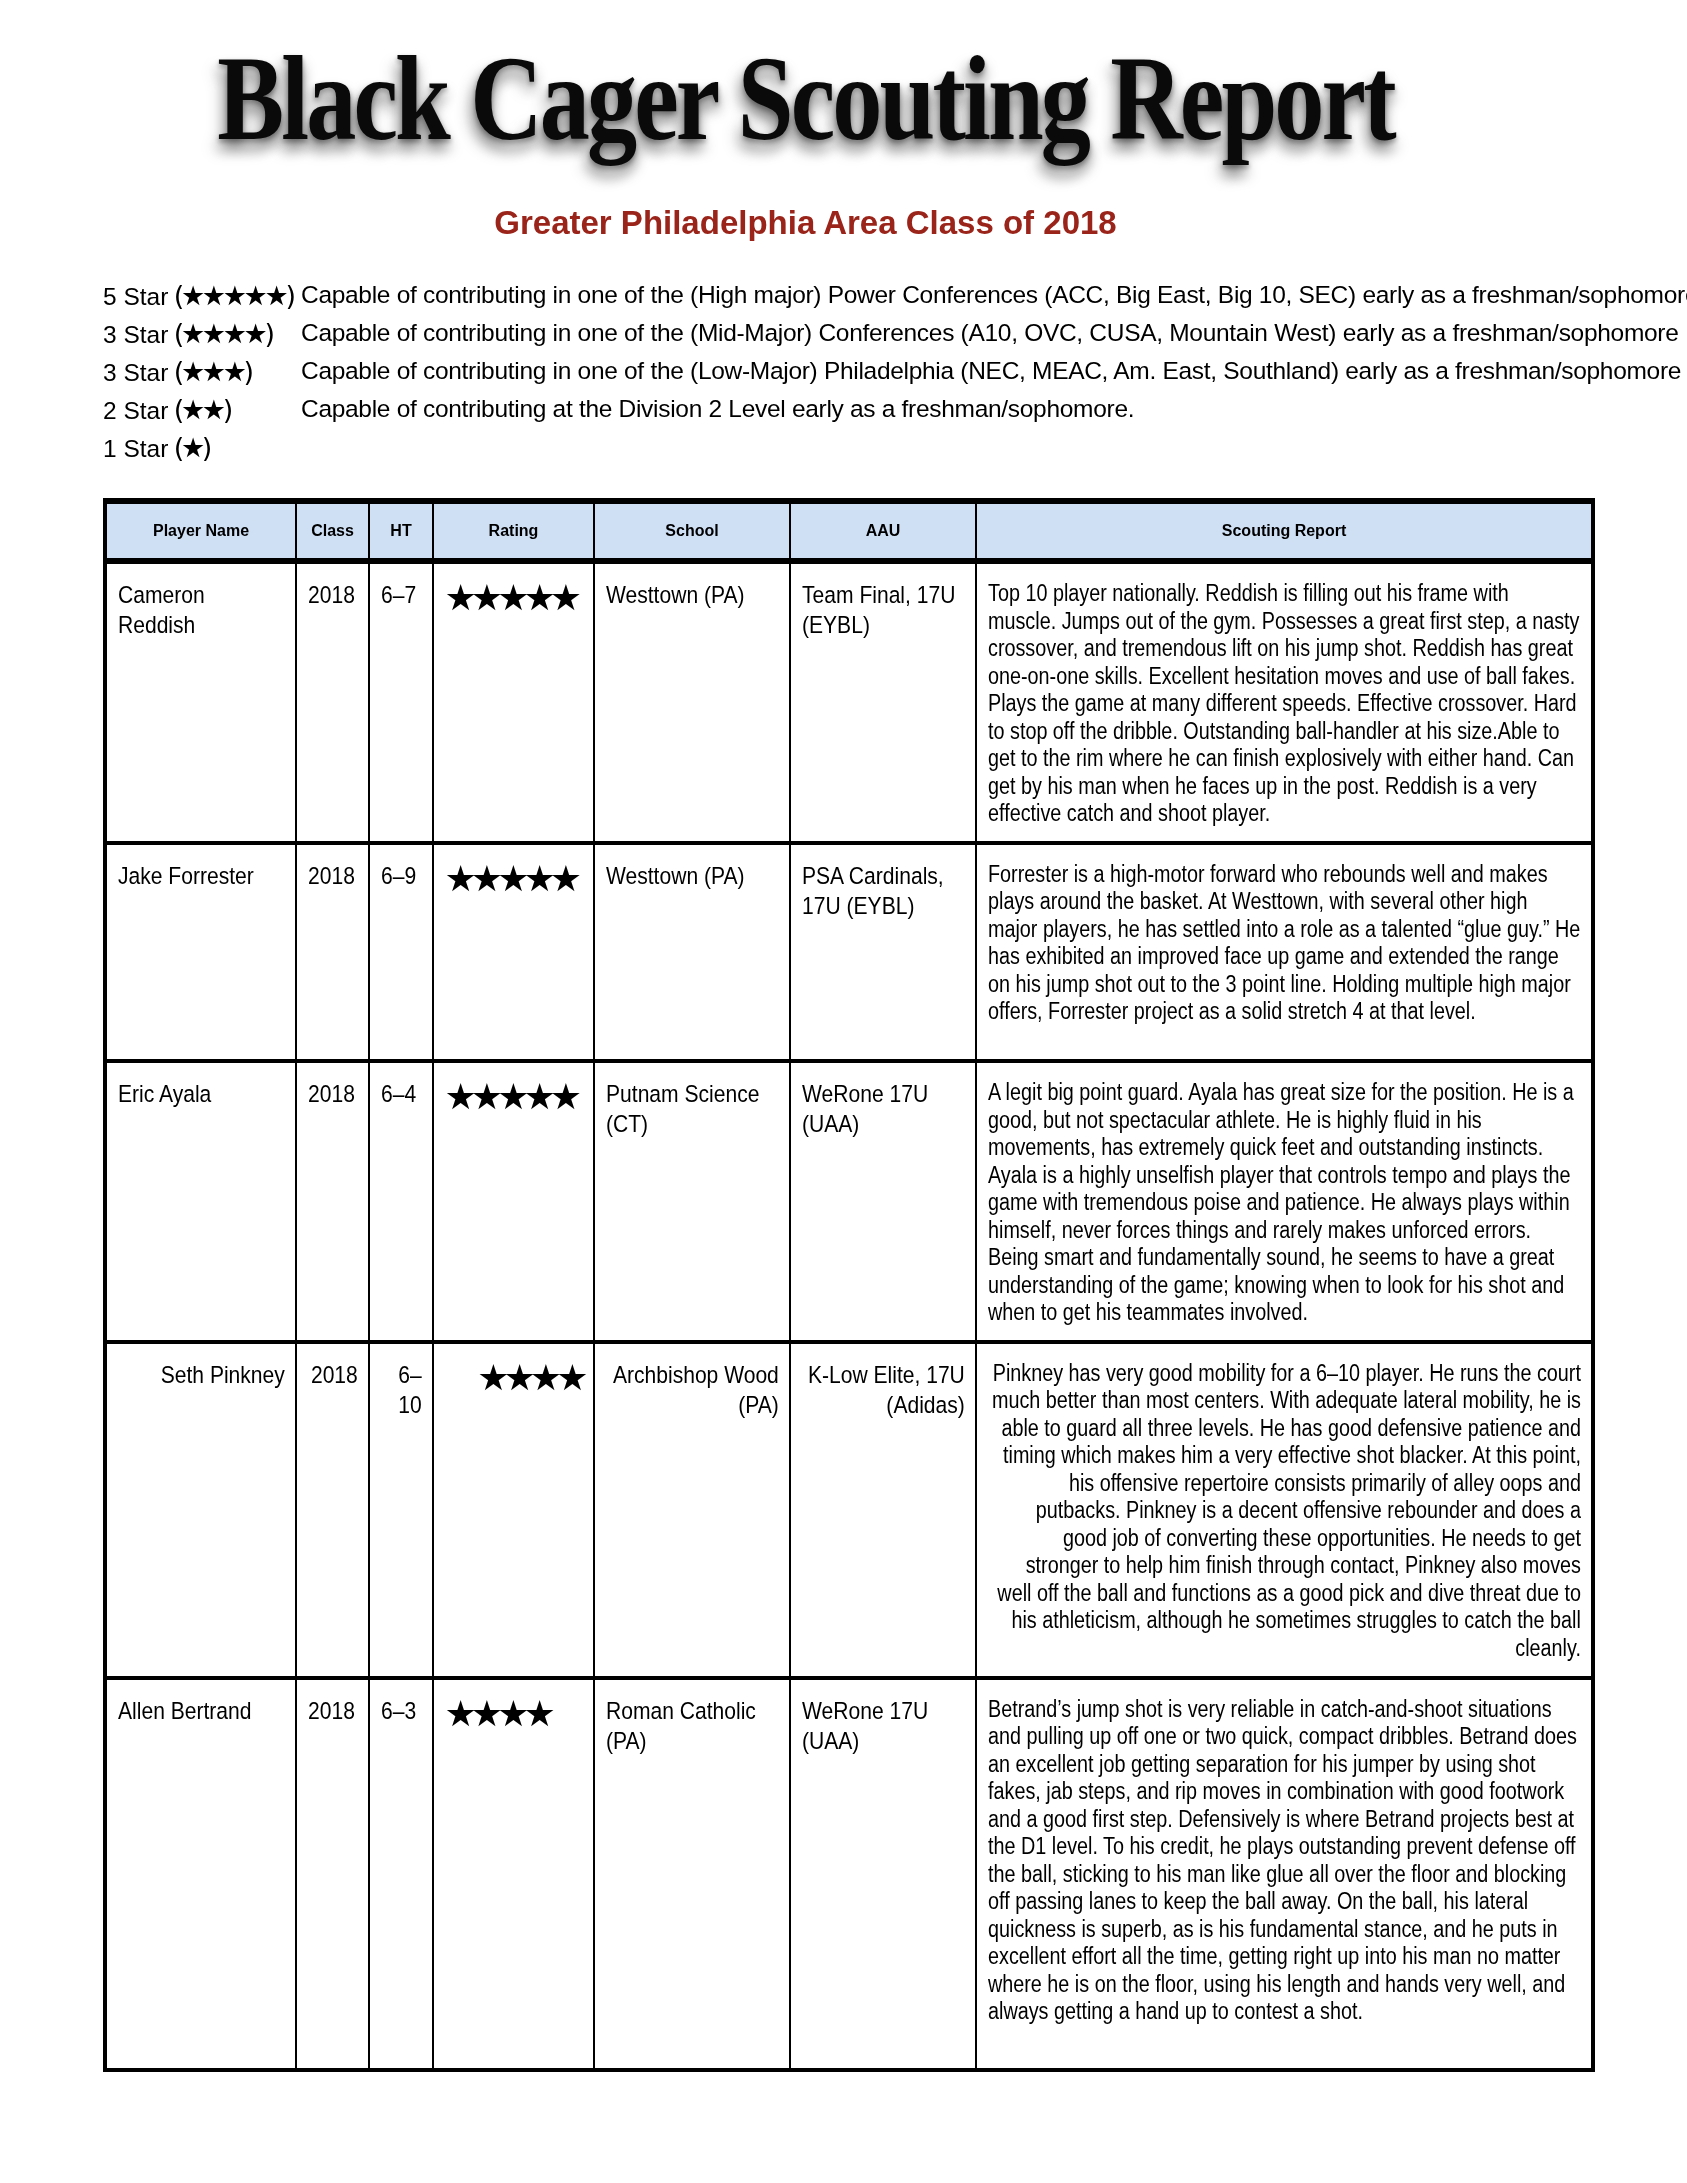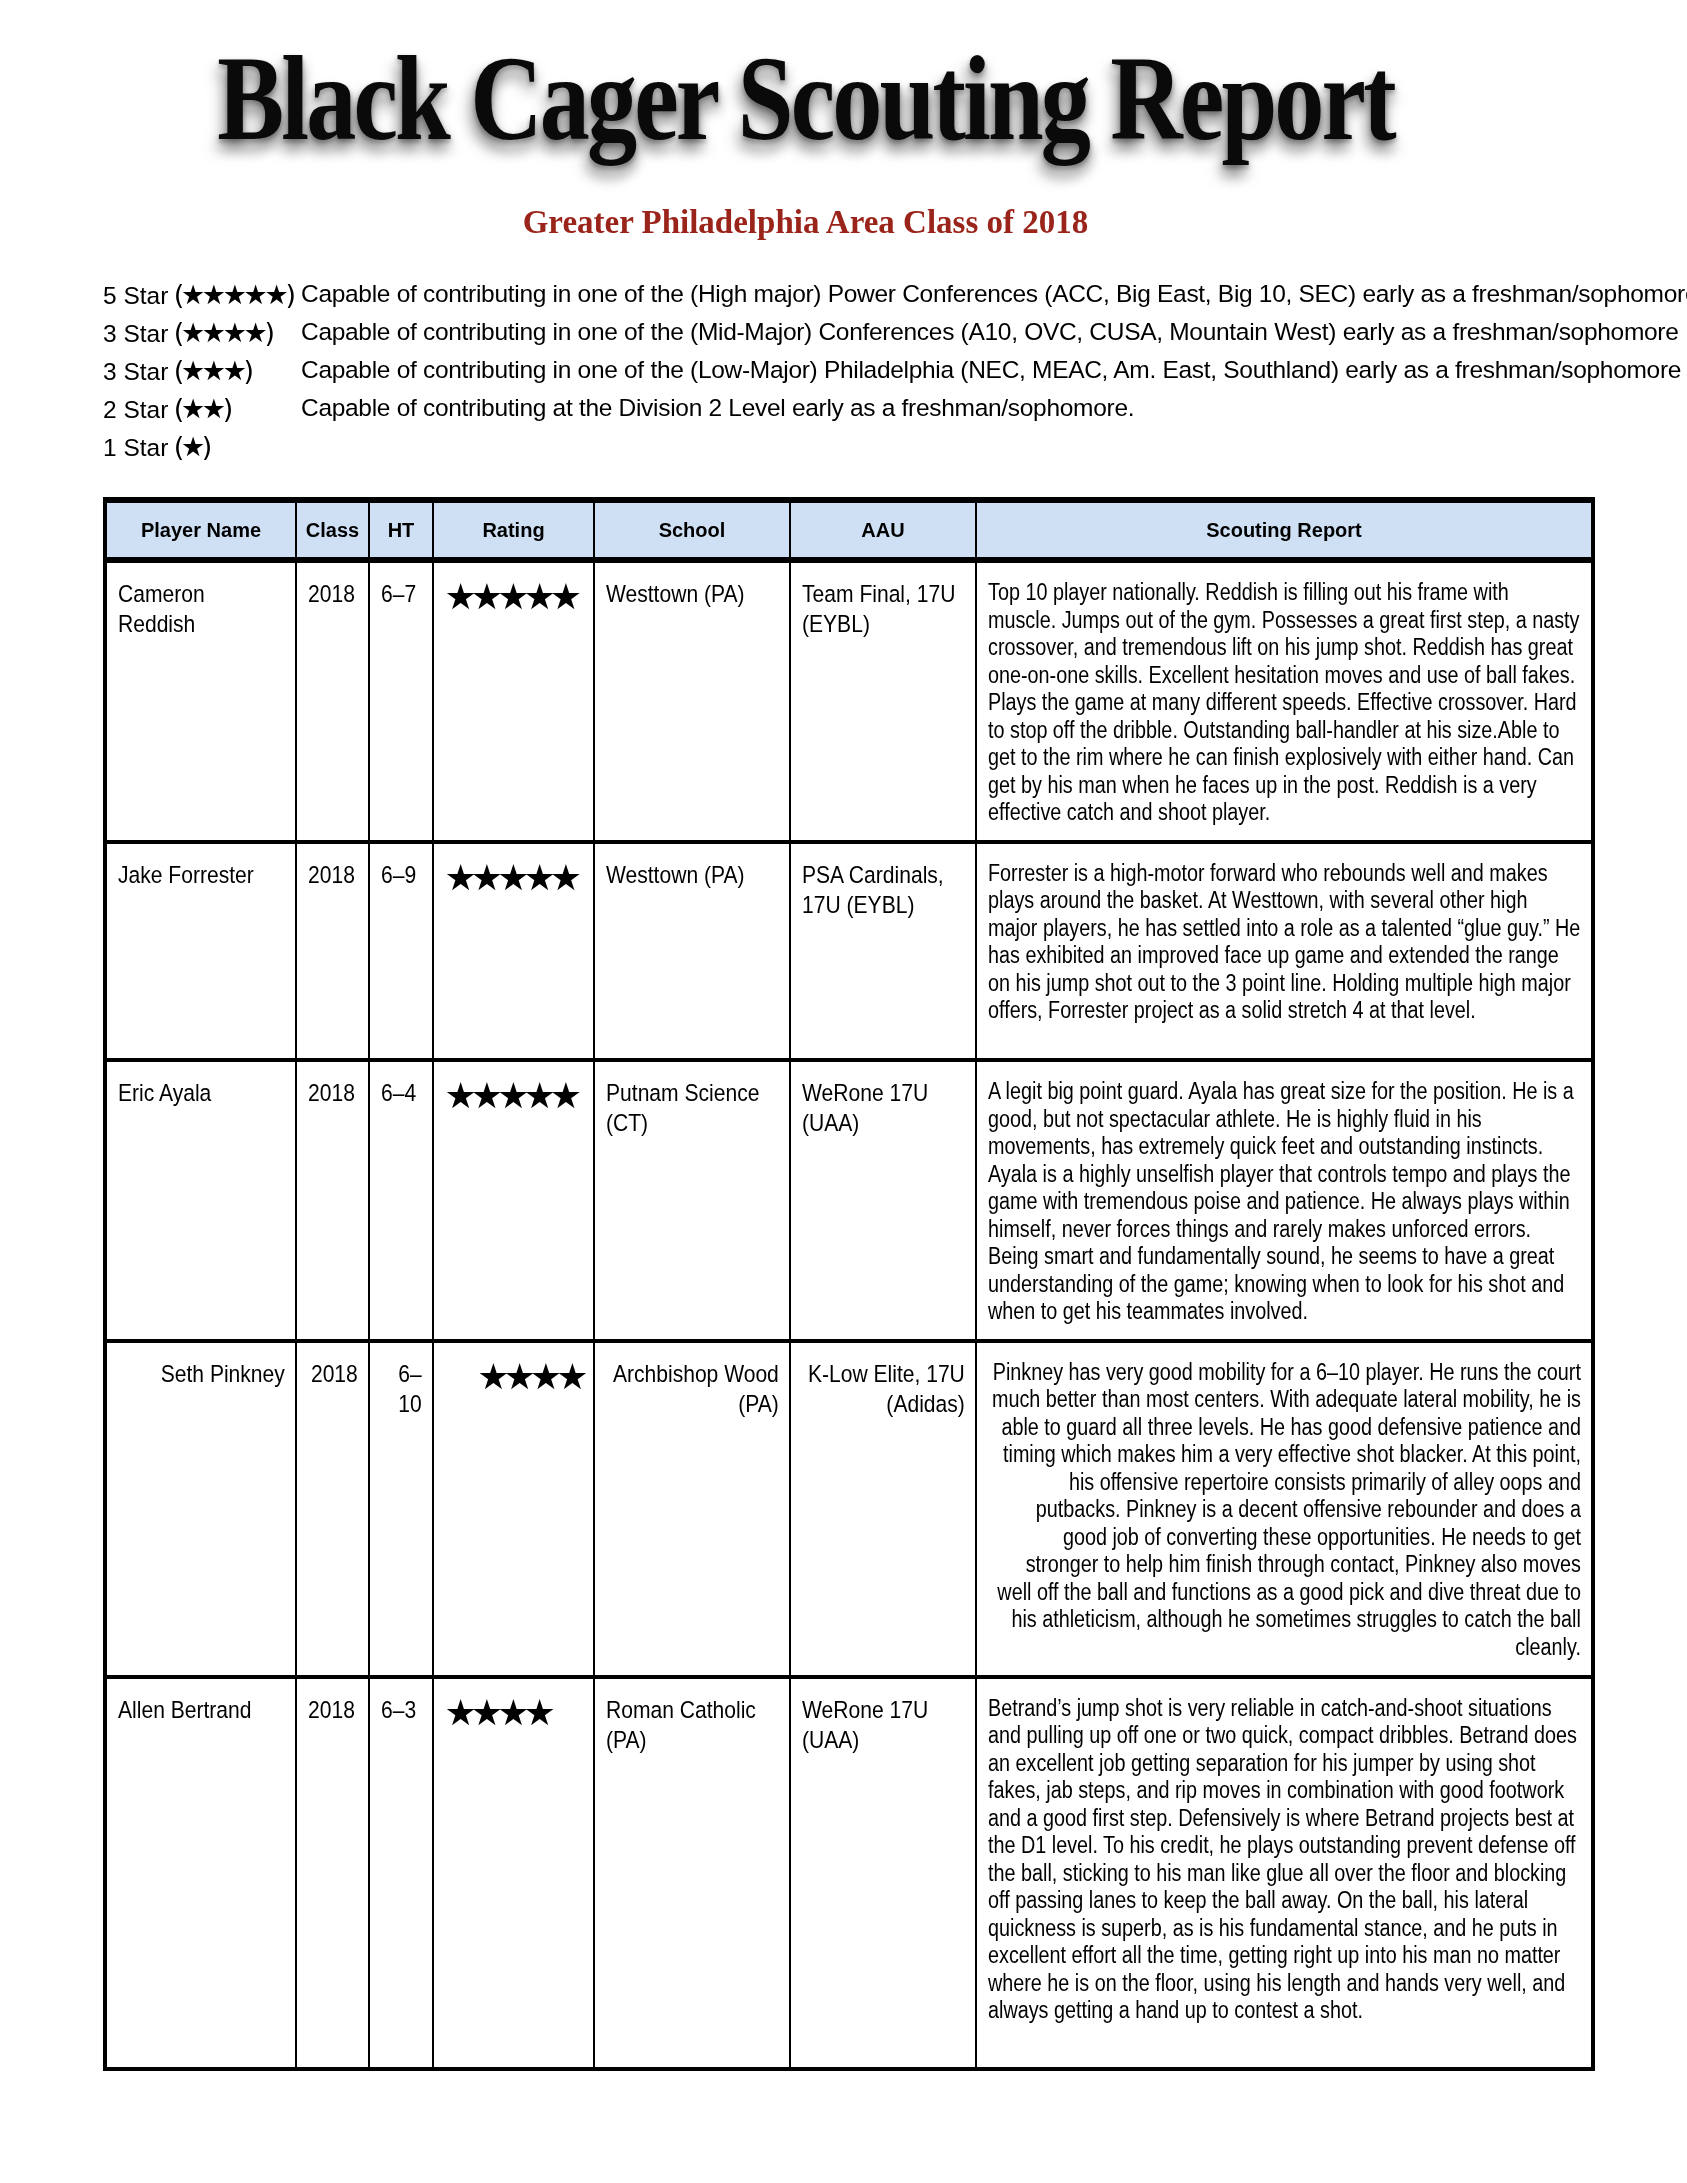--- a/index.html
+++ b/index.html
@@ -41,21 +41,20 @@
                  -6.6px 10.6px 17px rgba(0,0,0,0.22);
     white-space: nowrap;
   }
   .doc-subtitle {
     text-align: center;
     font-size: 33px;
     font-weight: 700;
     color: #9a241a;
     margin-top: 1.3px;
     letter-spacing: 0px;
-    font-family: Liberation Serif, serif;
   }
 
   
   .legend {
     margin: 34px 0 0 103px;
   }
   .legend-line {
     display: flex;
     align-items: center;
     height: 38px;
@@ -86,21 +85,21 @@
     table-layout: fixed;
     width: 1489px;
     margin: 32px 0 0 103px;
     border: 4px solid #000;
   }
   table.scout th {
     background: #cfe0f5;
     border: 2.6px solid #000;
     border-top: 6px solid #000;
     border-bottom: 6px solid #000;
-    font-size: 20px;
+    font-size: 16px;
     font-weight: 700;
     height: 54px;
     text-align: center;
     vertical-align: middle;
     padding: 0 4px;
   }
   table.scout td {
     border: 2.6px solid #000;
     border-bottom: 4px solid #000;
     vertical-align: top;

